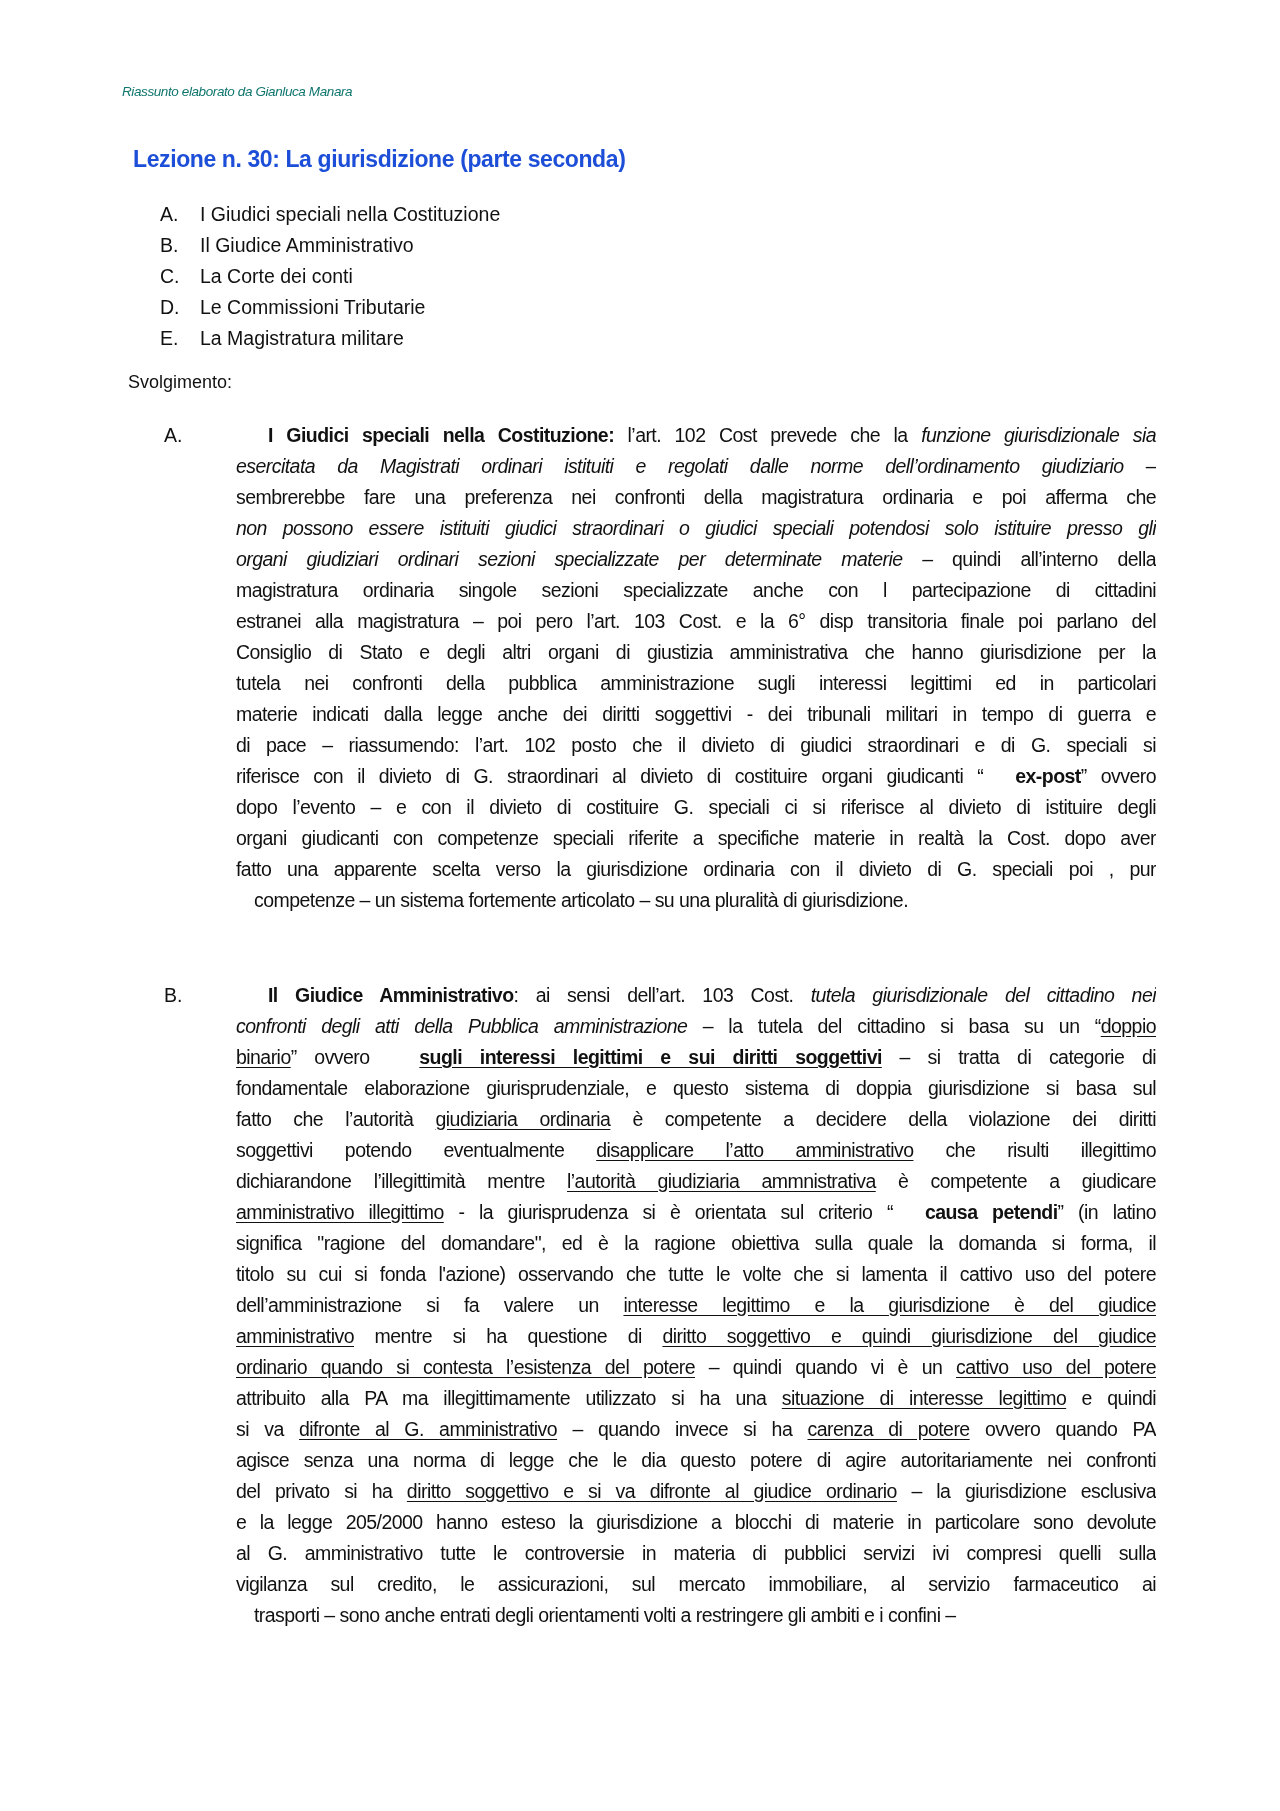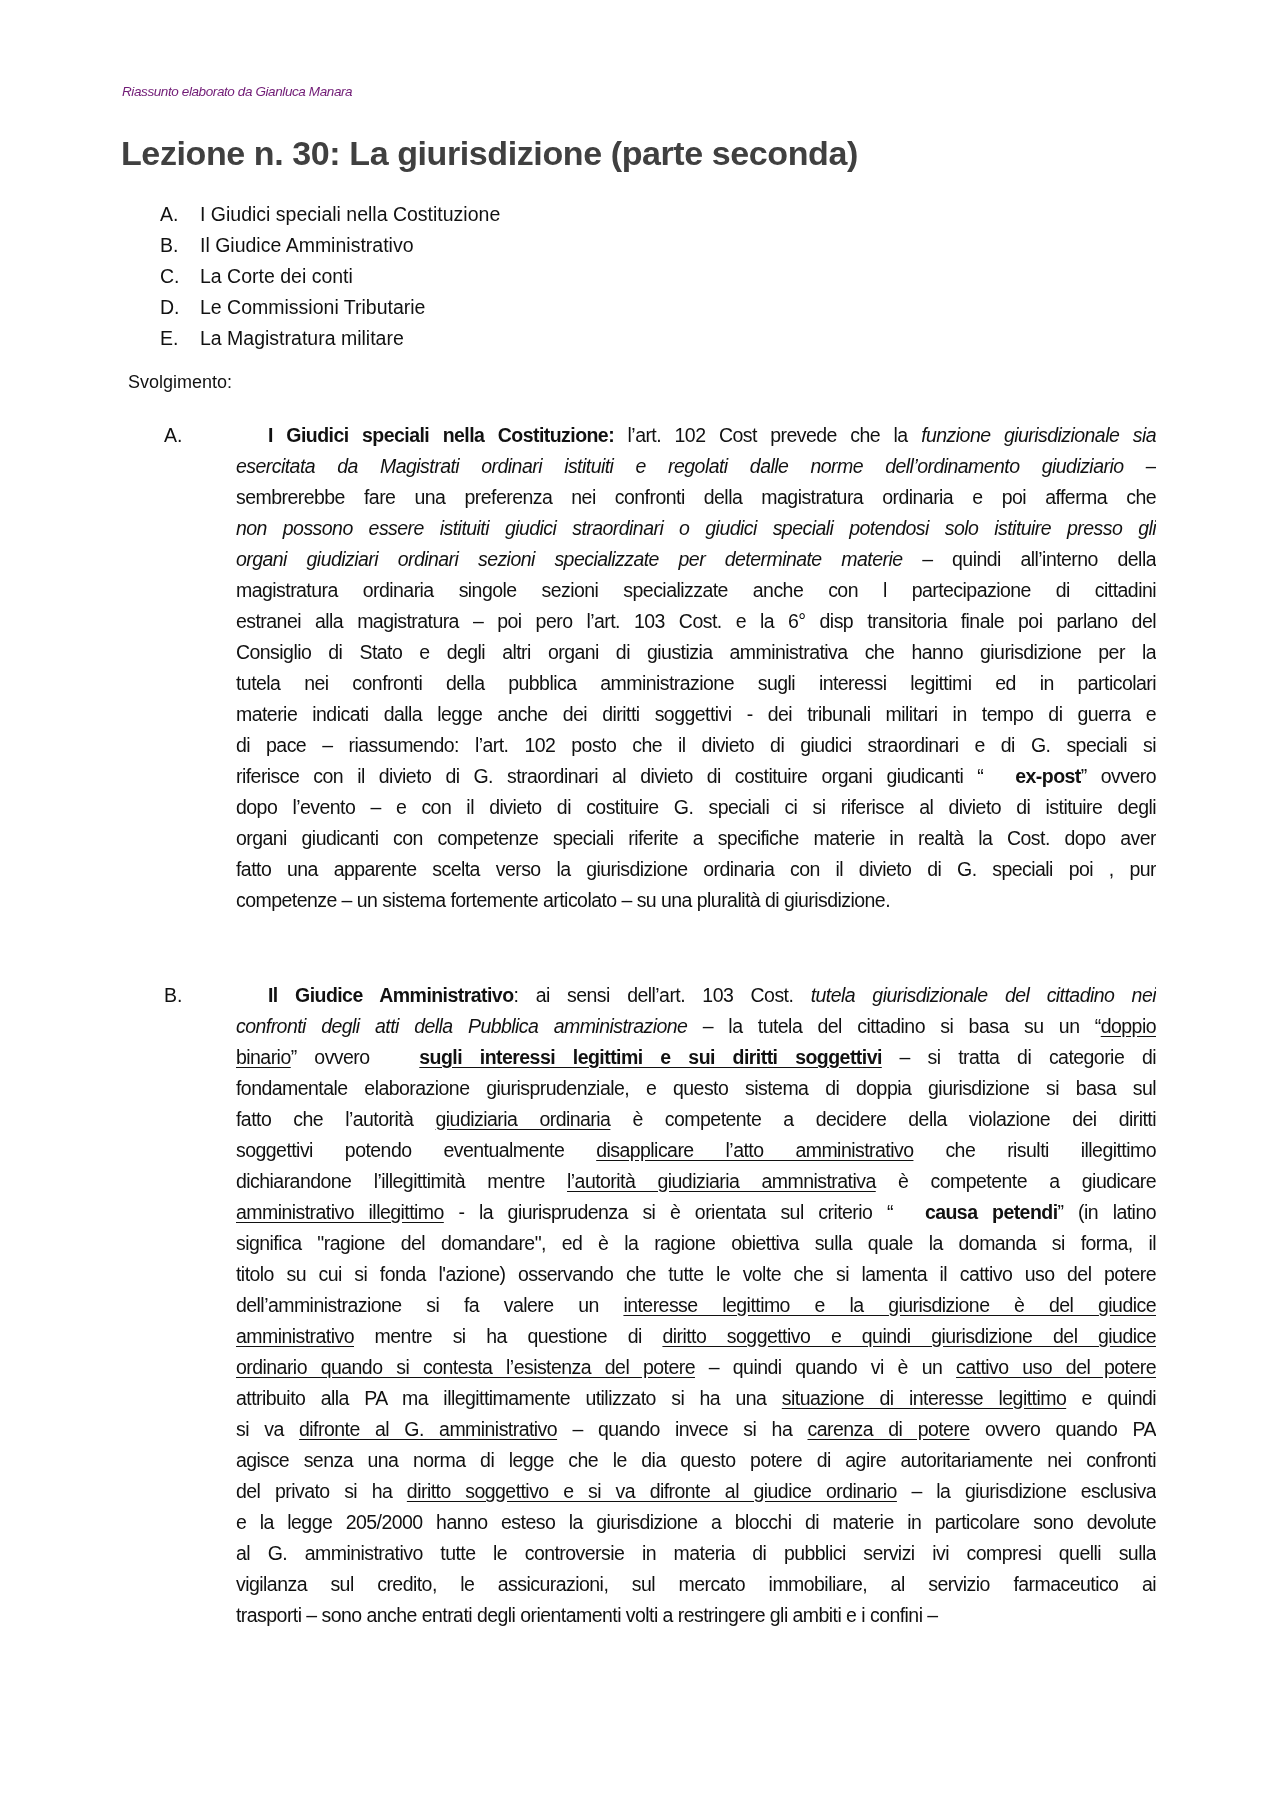--- a/index.html
+++ b/index.html
@@ -4,40 +4,40 @@
 <style>
   html, body { margin: 0; padding: 0; background: #ffffff; }
   body {
     width: 1280px; height: 1811px; position: relative; overflow: hidden;
     font-family: "Liberation Sans", "DejaVu Sans", sans-serif;
     color: #111111;
   }
   .page { position: absolute; left: 0; top: 0; width: 1280px; height: 1811px; }
   .header-note {
     position: absolute; left: 122px; top: 84px;
-    font-style: italic; font-size: 13.5px; letter-spacing: -0.4px; color: #701a75; text-align: center;
+    font-style: italic; font-size: 13.5px; letter-spacing: -0.4px; color: #0f766e; text-align: center;
   }
   .title {
-    position: absolute; left: 121px; top: 134px; margin: 0;
-    font-weight: bold; font-size: 34px; letter-spacing: -0.4px; color: #404040;
+    position: absolute; left: 121px; top: 134px; margin: 12px;
+    font-weight: bold; font-size: 23px; letter-spacing: -0.4px; color: #1d4ed8;
     font-family: "Liberation Sans", sans-serif;
   }
   .toc { position: absolute; left: 160px; top: 199px; list-style: none; margin: 0; padding: 0; }
   .toc li { height: 31px; font-size: 19.5px; line-height: 31px; display: flex; }
   .toc .letter { width: 40px; display: inline-block; }
   .svolg { position: absolute; left: 128px; top: 372px; font-size: 18px; }
   .section { position: absolute; left: 160px; }
   .section .letter { position: absolute; left: 4px; top: 0; font-size: 19.5px; line-height: 31px; }
   .section .body { position: absolute; left: 76px; width: 920px; }
   .line {
     font-size: 19.5px; line-height: 31px; height: 31px; white-space: nowrap;
     text-align: justify; text-align-last: justify; letter-spacing: -0.55px;
     overflow: hidden;
   }
-  .line.last { text-align-last: left; }
+  .line.last { text-align-last: left; margin-left: 18px; }
   .b { font-weight: bold; margin-left: 32px; }
   .i { font-style: italic; }
   .u { text-decoration: underline; text-underline-offset: 3px; }
 </style>
 </head>
 <body>
 
 <div class="page">
   <div class="header-note">Riassunto elaborato da Gianluca Manara</div>
   <h1 class="title">Lezione n. 30: La giurisdizione (parte seconda)</h1>

